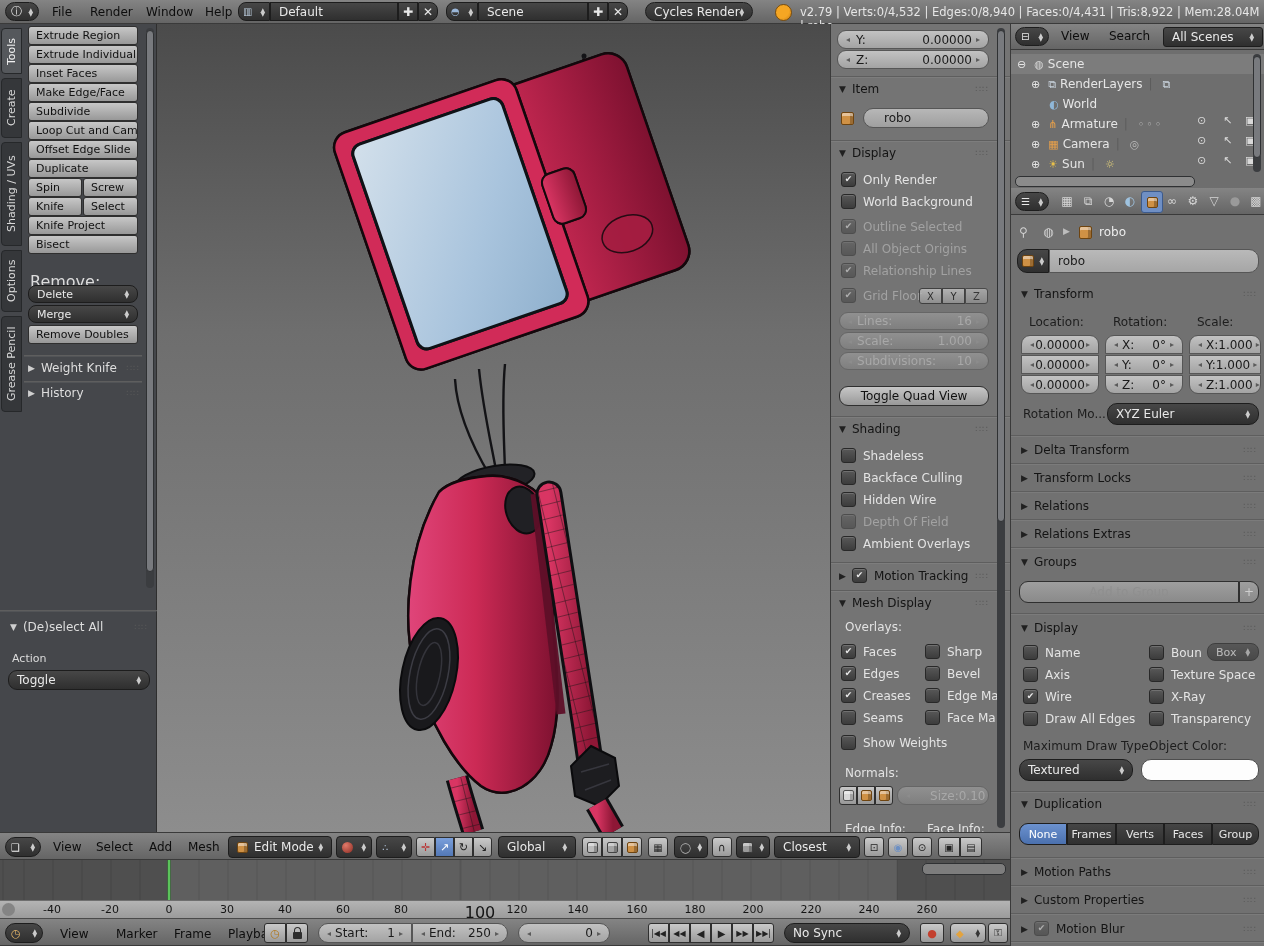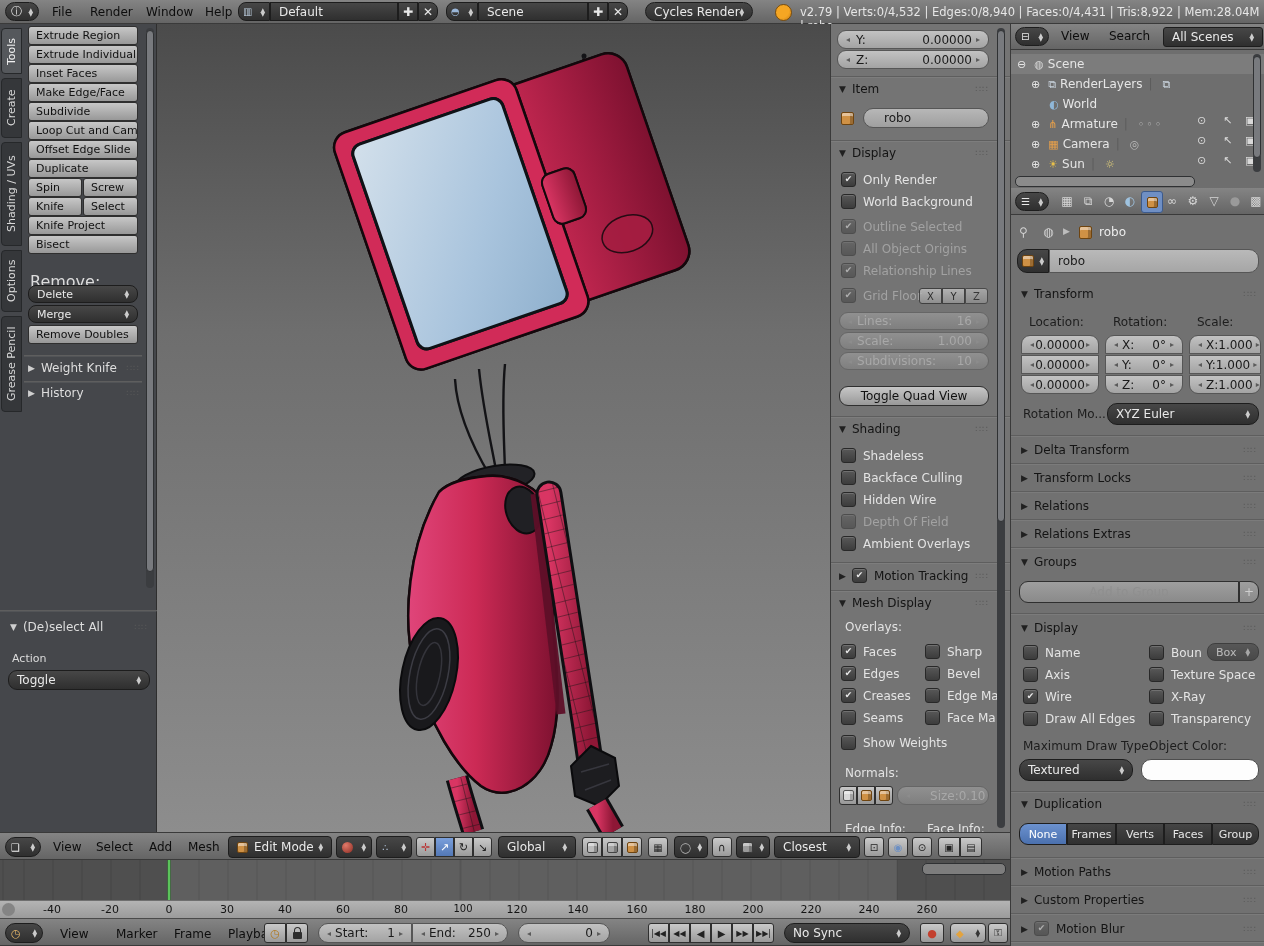--- a/index.html
+++ b/index.html
@@ -846,21 +846,21 @@
 </div>
 <div class="abs" style="left:0;top:900px;width:1010px;height:18px;background:linear-gradient(#b4b4b4,#9b9b9b);border-top:1px solid #6f6f6f;box-sizing:border-box">
   <span class="abs" style="left:2px;top:2px;width:13px;height:13px;border-radius:50%;background:#848484"></span>
   <span class="abs" style="left:52px;top:2px;color:#141414;font-size:11px;transform:translateX(-50%)">-40</span>
   <span class="abs" style="left:110px;top:2px;color:#141414;font-size:11px;transform:translateX(-50%)">-20</span>
   <span class="abs" style="left:169px;top:2px;color:#141414;font-size:11px;transform:translateX(-50%)">0</span>
   <span class="abs" style="left:227px;top:2px;color:#141414;font-size:11px;transform:translateX(-50%)">30</span>
   <span class="abs" style="left:285px;top:2px;color:#141414;font-size:11px;transform:translateX(-50%)">40</span>
   <span class="abs" style="left:343px;top:2px;color:#141414;font-size:11px;transform:translateX(-50%)">60</span>
   <span class="abs" style="left:401px;top:2px;color:#141414;font-size:11px;transform:translateX(-50%)">80</span>
-  <span class="abs" style="left:463px;top:2px;color:#141414;font-size:10px;transform:translateX(-50%)">100</span>
+  <span class="abs" style="left:480px;top:2px;color:#141414;font-size:16px;transform:translateX(-50%)">100</span>
   <span class="abs" style="left:517px;top:2px;color:#141414;font-size:11px;transform:translateX(-50%)">120</span>
   <span class="abs" style="left:578px;top:2px;color:#141414;font-size:11px;transform:translateX(-50%)">140</span>
   <span class="abs" style="left:637px;top:2px;color:#141414;font-size:11px;transform:translateX(-50%)">160</span>
   <span class="abs" style="left:695px;top:2px;color:#141414;font-size:11px;transform:translateX(-50%)">180</span>
   <span class="abs" style="left:753px;top:2px;color:#141414;font-size:11px;transform:translateX(-50%)">200</span>
   <span class="abs" style="left:811px;top:2px;color:#141414;font-size:11px;transform:translateX(-50%)">220</span>
   <span class="abs" style="left:869px;top:2px;color:#141414;font-size:11px;transform:translateX(-50%)">240</span>
   <span class="abs" style="left:927px;top:2px;color:#141414;font-size:11px;transform:translateX(-50%)">260</span>
 </div>
 

